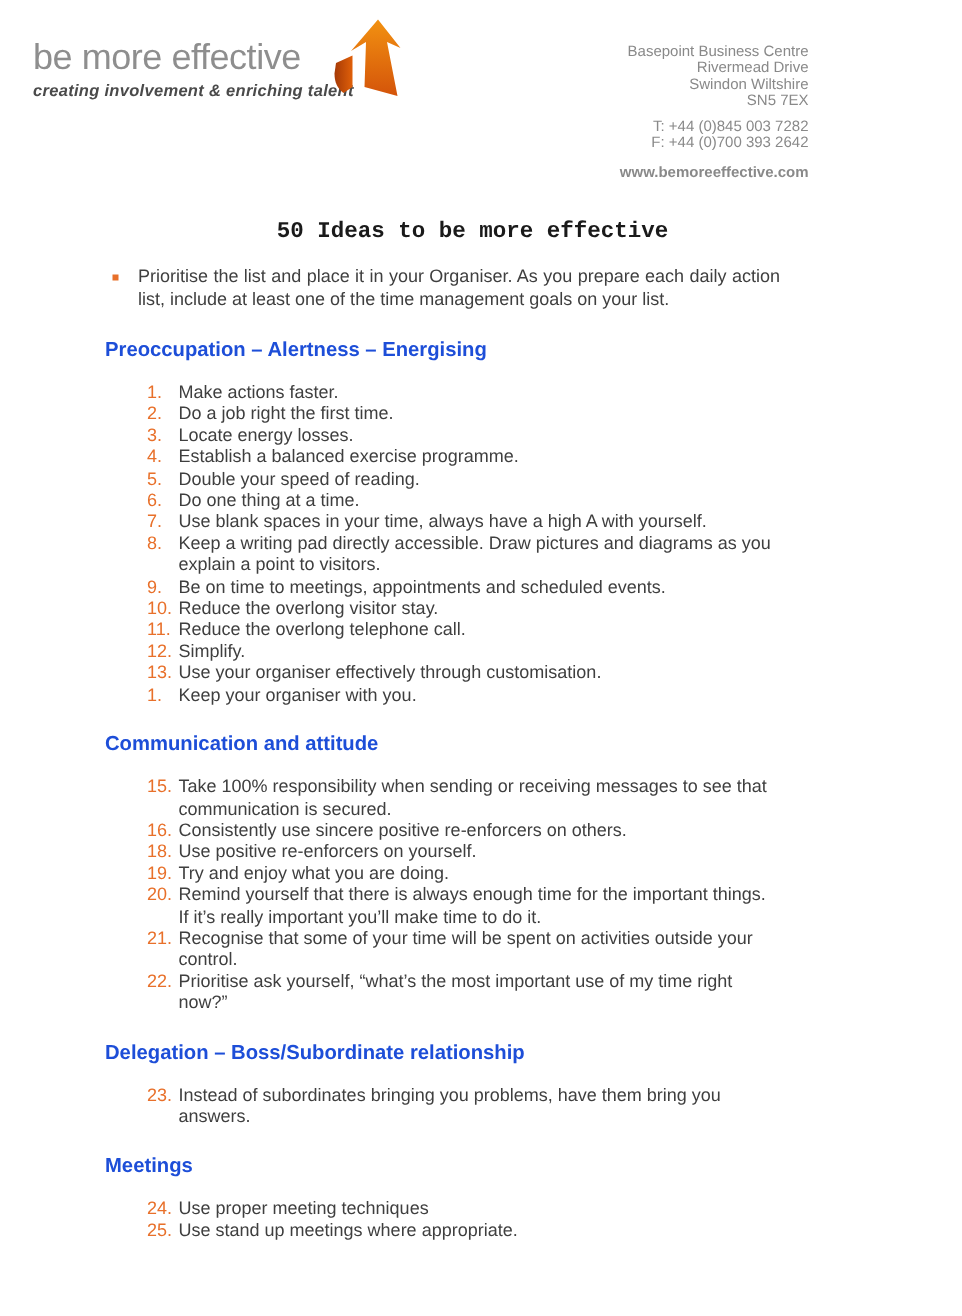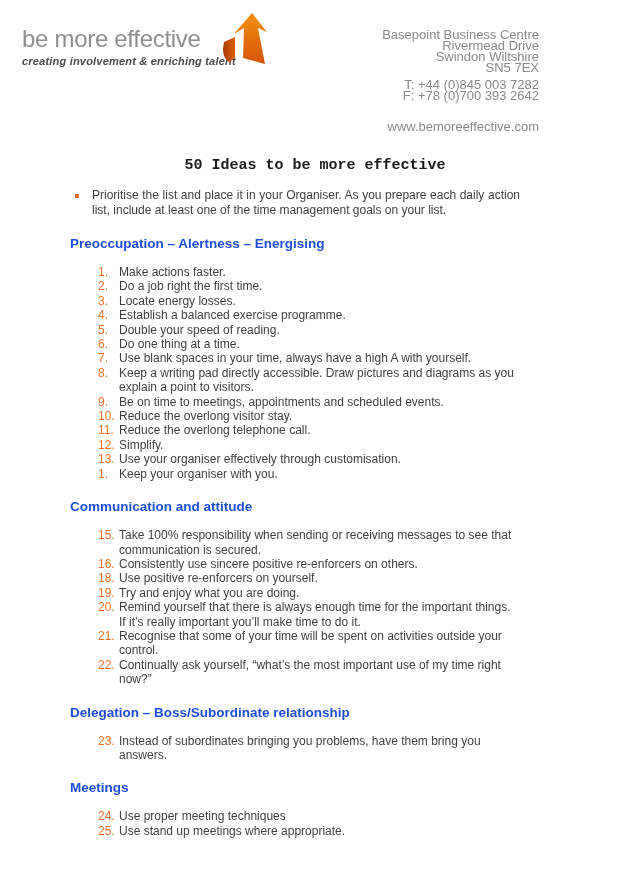--- a/index.html
+++ b/index.html
@@ -8,23 +8,23 @@
     font-family:"Liberation Sans","DejaVu Sans",sans-serif;color:#3F3F3F;
   }
   
   .header{display:flex;justify-content:space-between;align-items:flex-start;
           padding:24px 37px 0 22px;}
   .logo{position:relative;}
   .logo-text{font-size:24px;color:#8E8E8E;letter-spacing:-0.3px;line-height:30px;display:block;}
   .tagline{font-size:11px;font-style:italic;font-weight:bold;color:#4A4A4A;
            letter-spacing:0.2px;margin-top:1px;display:block;}
   .logo-arrow{position:absolute;left:200px;top:-13px;}
-  .contact{text-align:right;font-size:13px;line-height:11px;color:#898989;padding-top:5px;}
+  .contact{text-align:right;font-size:10px;line-height:11px;color:#898989;padding-top:5px;}
   .contact .phones{margin-top:6px;}
-  .contact .website{margin-top:20px;display:inline-block;}
+  .contact .website{margin-top:9px;display:inline-block;font-weight:bold;}
   
   .title{font-size:15px;font-weight:bold;color:#1A1A1A;text-align:center;
          margin:24px 56px 0 110px;line-height:19px;font-family:Liberation Mono, monospace;}
   
   .intro{margin:13px 56px 0 75px;font-size:12px;line-height:15px;text-align:justify;}
   .intro-row{display:flex;}
   .intro-row .sq{width:4px;height:4px;background:#E8702A;flex:none;margin:6px 13px 0 0;}
   .intro-row .btxt{flex:1;}
   
   .content{margin:0 56px 0 70px;}
@@ -61,21 +61,21 @@
     </div>
     <div class="contact">
       <div class="addr" id="addr-lines">
           <div>Basepoint Business Centre</div>
           <div>Rivermead Drive</div>
           <div>Swindon Wiltshire</div>
           <div>SN5 7EX</div>
         </div>
       <div class="phones" id="phone-lines">
           <div>T: +44 (0)845 003 7282</div>
-          <div>F: +78 (0)700 393 2642</div>
+          <div>F: +44 (0)700 393 2642</div>
         </div>
       <div><span class="website">www.bemoreeffective.com</span></div>
     </div>
   </div>
 
   <div class="title">50 Ideas to be more effective</div>
 
   <div class="intro" id="intro">
       <div class="intro-row">
         <span class="sq"></span>
@@ -167,21 +167,21 @@
           <div class="item">
             <span class="num">20.</span>
             <span class="txt">Remind yourself that there is always enough time for the important things. If it’s really important you’ll make time to do it.</span>
           </div>
           <div class="item">
             <span class="num">21.</span>
             <span class="txt">Recognise that some of your time will be spent on activities outside your control.</span>
           </div>
           <div class="item">
             <span class="num">22.</span>
-            <span class="txt">Continually ask yourself, “what’s the most important use of my time right now?”</span>
+            <span class="txt">Prioritise ask yourself, “what’s the most important use of my time right now?”</span>
           </div>
         </div>
       </div>
       <div class="section">
         <div class="section-heading">Delegation – Boss/Subordinate relationship</div>
         <div class="list">
           <div class="item">
             <span class="num">23.</span>
             <span class="txt">Instead of subordinates bringing you problems, have them bring you answers.</span>
           </div>

